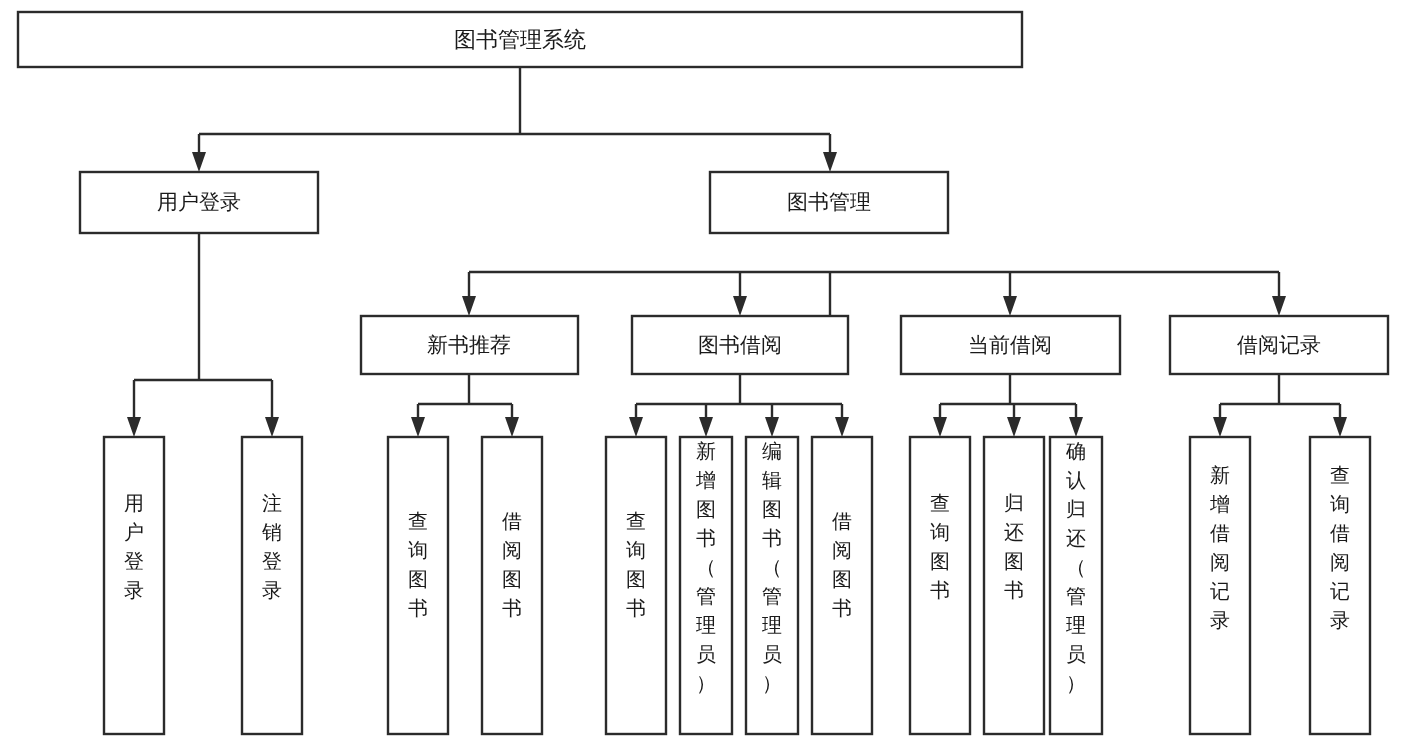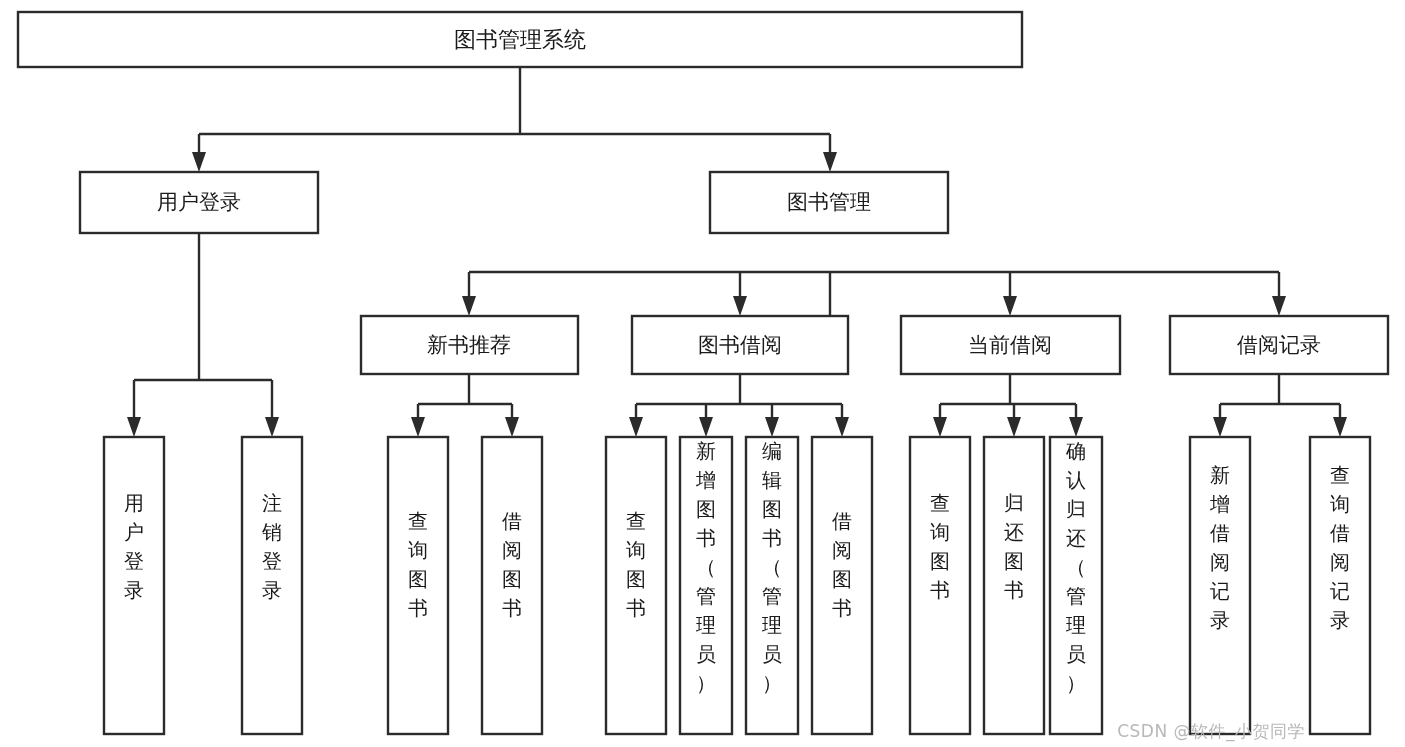--- a/index.html
+++ b/index.html
@@ -232,14 +232,13 @@
       <rect class="leaf-rect" x="1190" y="437" width="60" height="297"></rect>
       <text class="leaf-label" x="1220" y="482"><tspan x="1220" dy="0">新</tspan><tspan x="1220" dy="29">增</tspan><tspan x="1220" dy="29">借</tspan><tspan x="1220" dy="29">阅</tspan><tspan x="1220" dy="29">记</tspan><tspan x="1220" dy="29">录</tspan></text>
     </g>
     <g>
       <rect class="leaf-rect" x="1310" y="437" width="60" height="297"></rect>
       <text class="leaf-label" x="1340" y="482"><tspan x="1340" dy="0">查</tspan><tspan x="1340" dy="29">询</tspan><tspan x="1340" dy="29">借</tspan><tspan x="1340" dy="29">阅</tspan><tspan x="1340" dy="29">记</tspan><tspan x="1340" dy="29">录</tspan></text>
     </g>
 
   </svg>
 
-  <div class="watermark">CSDN @软件_小贺同学</div>
 </div>
 
 </body></html>

